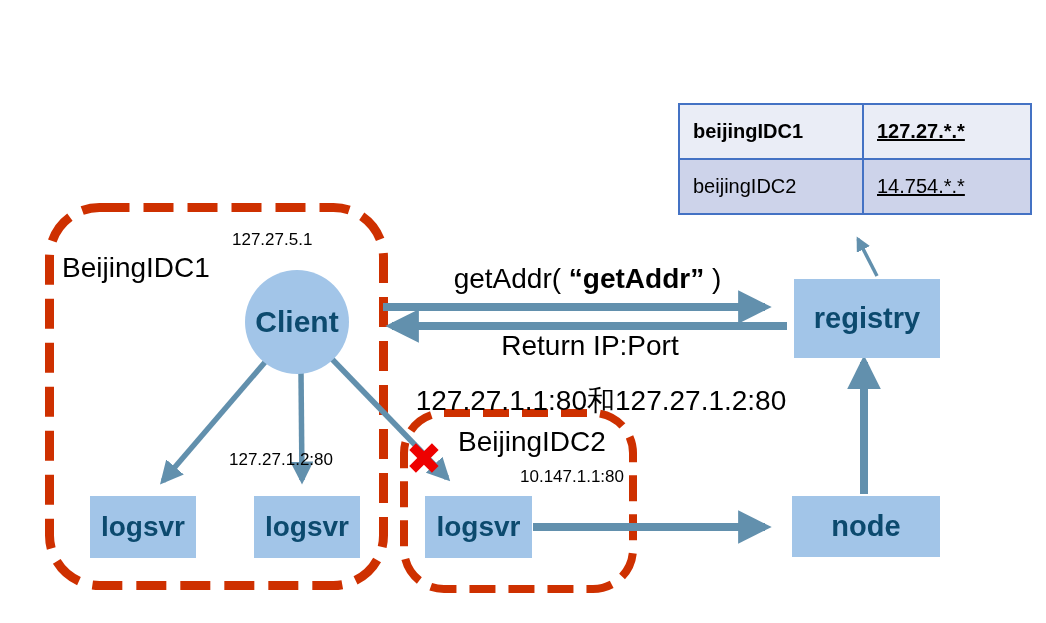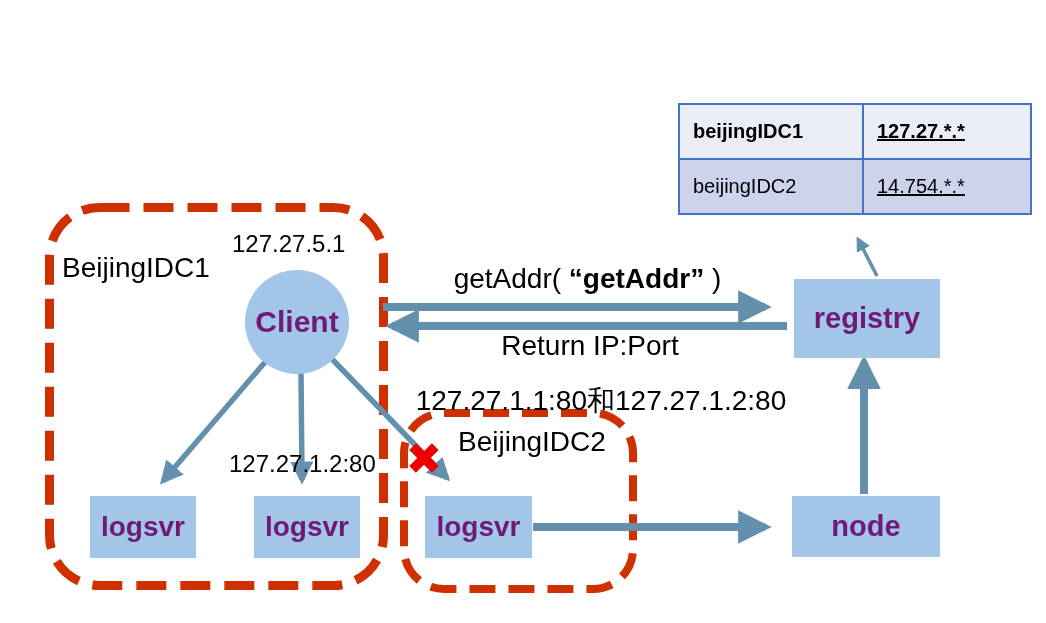--- a/index.html
+++ b/index.html
@@ -7,26 +7,26 @@
     position:relative;width:1046px;height:623px;background:#fff;overflow:hidden;
     font-family:"Liberation Sans","DejaVu Sans",sans-serif;color:#000;
   }
   #connectors{position:absolute;left:0;top:0;width:1046px;height:623px;z-index:1;}
   .dashrect{fill:none;stroke:var(--dashed-border);}
   .arrow{stroke:var(--arrow);fill:none;}
   .arrowhead{fill:var(--arrow);}
   .bluebox{
     position:absolute;z-index:3;background:var(--box-fill);
     display:flex;align-items:center;justify-content:center;
-    font-weight:bold;font-size:28px;color:#701a75;
+    font-weight:bold;font-size:28px;color:#0c4a6e;
   }
   .circle{border-radius:50%;font-size:30px;}
   .lbl{position:absolute;z-index:4;white-space:nowrap;}
   .lbl-big{font-size:28px;}
-  .lbl-ip{font-size:24px;}
+  .lbl-ip{font-size:17px;}
   .center{text-align:center;}
   .xmark{
     position:absolute;z-index:5;color:var(--x-mark);font-size:44px;font-weight:bold;
     line-height:1;text-align:center;
   }
   
   #reg-table{position:absolute;left:678px;top:103px;z-index:3;border-collapse:collapse;}
   #reg-table td{
     border:2px solid var(--table-border);font-size:20px;padding:0 0 0 13px;
     vertical-align:middle;
@@ -91,16 +91,17 @@
   <div class="bluebox" style="left:794px;top:279px;width:146px;height:79px;font-size:29px;">registry</div>
   <div class="bluebox" style="left:792px;top:496px;width:148px;height:61px;font-size:29px;">node</div>
 
   <div class="lbl lbl-ip" style="left:229px;top:450px;">127.27.1.2:80</div>
 
   <div class="bluebox" style="left:90px;top:496px;width:106px;height:62px;">logsvr</div>
   <div class="bluebox" style="left:254px;top:496px;width:106px;height:62px;">logsvr</div>
   <div class="bluebox" style="left:425px;top:496px;width:107px;height:62px;">logsvr</div>
 
   <div class="lbl lbl-big" style="left:458px;top:426px;">BeijingIDC2</div>
+  <div class="lbl lbl-ip" style="left:520px;top:467px;">10.147.1.1:80</div>
 
   <div class="xmark" style="left:400px;top:437px;width:48px;">✖</div>
 
 </div>
 
 </body></html>

